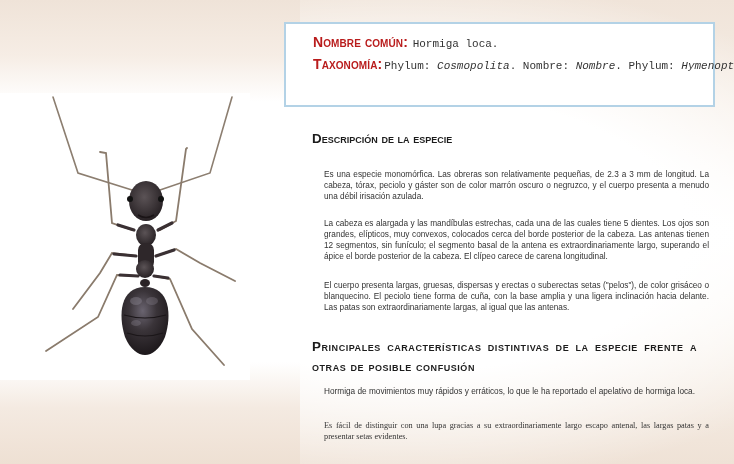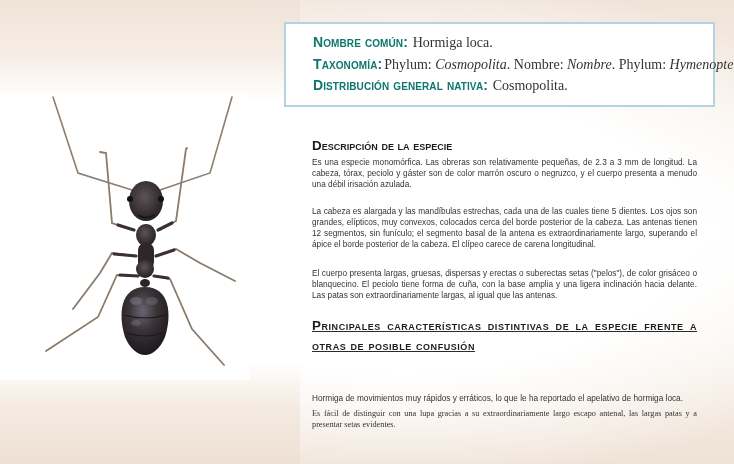--- a/index.html
+++ b/index.html
@@ -21,34 +21,34 @@
   }
   .ant-svg { position: absolute; left: 0; top: 0; }
 
   .info-box {
     position: absolute; left: 284px; top: 22px; width: 431px; height: 85px;
     border: 2px solid #b3d2e6; background: #ffffff; box-sizing: border-box;
   }
   .info-line { position: absolute; left: 27px; white-space: nowrap; font-size: 8.4px; color: #333; }
   .info-line .lbl {
     font-family: "Liberation Sans", sans-serif; font-weight: bold; font-variant: small-caps;
-    font-size: 14px; color: #0f766e; letter-spacing: 0.1px; margin-right: 2px; margin-top: 28px;
+    font-size: 14px; color: #b91c1c; letter-spacing: 0.1px; margin-right: 2px; margin-top: 28px;
   }
-  .info-line .val { font-family: Liberation Serif, serif; font-size: 14px; color: #333; }
+  .info-line .val { font-family: Liberation Mono, monospace; font-size: 11px; color: #333; }
   .info-line i { font-style: italic; }
 
   .content { position: absolute; left: 312px; width: 385px; }
   .heading {
     font-family: "Liberation Sans", sans-serif; font-weight: bold; font-variant: small-caps;
     font-size: 13.4px; color: #1c1c1c; margin: 0; line-height: 20px;
   }
   .heading.justified { text-align: justify; text-align-last: left; letter-spacing: 0.55px; }
   .para {
     font-family: "Liberation Sans", sans-serif; font-size: 8.25px; line-height: 11px;
-    color: #333; margin: 0; text-align: justify;
+    color: #333; margin: 12px; text-align: justify;
   }
 </style>
 </head>
 <body>
 
 <div class="page-bg-left"></div>
 
 <div class="ant-panel">
   <svg class="ant-svg" width="250" height="287" viewBox="0 0 250 287">
     <defs>
@@ -111,30 +111,26 @@
 </div>
 
 <div class="info-box">
   <div class="info-line" style="top:10px;">
     <span class="lbl">Nombre común:</span>
     <span class="val">Hormiga loca.</span>
   </div>
   <div class="info-line" style="top:32px;">
     <span class="lbl">Taxonomía:</span><span class="val"><span>Phylum: </span><i>Cosmopolita</i><span>. Nombre: </span><i>Nombre</i><span>. Phylum: </span><i>Hymenoptera</i><span>. Nombre: </span><i>Formicidae</i><span>.</span></span>
   </div>
-  <div class="info-line" style="top:53px;">
-    <span class="lbl">Distribución general nativa:</span>
-    <span class="val">Cosmopolita.</span>
-  </div>
 </div>
 
-<div class="content" style="top:136px;">
+<div class="content" style="top:129px;">
   <h2 class="heading">Descripción de la especie</h2>
 </div>
 <p class="para content" style="top:157px;">Es una especie monomórfica. Las obreras son relativamente pequeñas, de 2.3 a 3 mm de longitud. La cabeza, tórax, peciolo y gáster son de color marrón oscuro o negruzco, y el cuerpo presenta a menudo una débil irisación azulada.</p>
 <p class="para content" style="top:206px;">La cabeza es alargada y las mandíbulas estrechas, cada una de las cuales tiene 5 dientes. Los ojos son grandes, elípticos, muy convexos, colocados cerca del borde posterior de la cabeza. Las antenas tienen 12 segmentos, sin funículo; el segmento basal de la antena es extraordinariamente largo, superando el ápice el borde posterior de la cabeza. El clípeo carece de carena longitudinal.</p>
 <p class="para content" style="top:268px;">El cuerpo presenta largas, gruesas, dispersas y erectas o suberectas setas ("pelos"), de color grisáceo o blanquecino. El peciolo tiene forma de cuña, con la base amplia y una ligera inclinación hacia delante. Las patas son extraordinariamente largas, al igual que las antenas.</p>
 
-<div class="content" style="top:316px;text-decoration:underline;">
+<div class="content" style="top:337px;">
   <h2 class="heading justified">Principales características distintivas de la especie frente a otras de posible confusión</h2>
 </div>
-<p class="para content" style="top:393px;">Hormiga de movimientos muy rápidos y erráticos, lo que le ha reportado el apelativo de hormiga loca.</p>
+<p class="para content" style="top:374px;">Hormiga de movimientos muy rápidos y erráticos, lo que le ha reportado el apelativo de hormiga loca.</p>
 <p class="para content" style="top:408px;font-family:Liberation Serif, serif;">Es fácil de distinguir con una lupa gracias a su extraordinariamente largo escapo antenal, las largas patas y a presentar setas evidentes.</p>
 
 </body></html>

